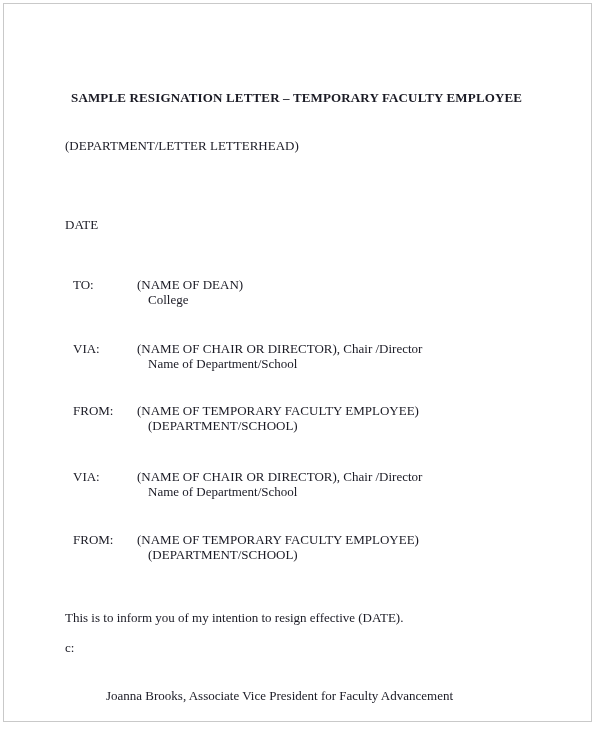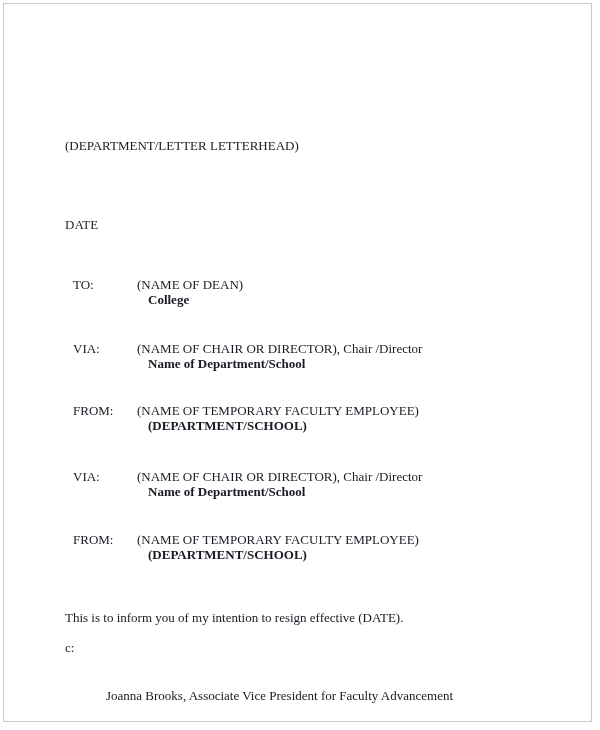--- a/index.html
+++ b/index.html
@@ -79,21 +79,20 @@
   }
   .addr-block .value {
     position: absolute;
     left: 72px;
     top: 0;
   }
   .addr-block .value.cont {
     position: absolute;
     left: 83px;
     top: 0;
-    font-weight: bold;
   }
 
   .block-to   { top: 273px; }
   .block-via1 { top: 337px; }
   .block-from1{ top: 399px; }
   .block-via2 { top: 465px; }
   .block-from2{ top: 528px; }
 
   .statement {
     position: absolute;
@@ -124,20 +123,21 @@
     white-space: nowrap;
     margin-top: 48px;
   }
 </style>
 </head>
 <body>
 
 <div class="page-frame">
   <div class="doc-body">
 
+    <div class="doc-title">SAMPLE RESIGNATION LETTER – TEMPORARY FACULTY EMPLOYEE</div>
 
     <div class="letterhead">(DEPARTMENT/LETTER LETTERHEAD)</div>
 
     <div class="date-line">DATE</div>
 
     <div class="addr-block block-to">
       <span class="row">
         <span class="label">TO:</span>
         <span class="value">(NAME OF DEAN)</span>
       </span>

